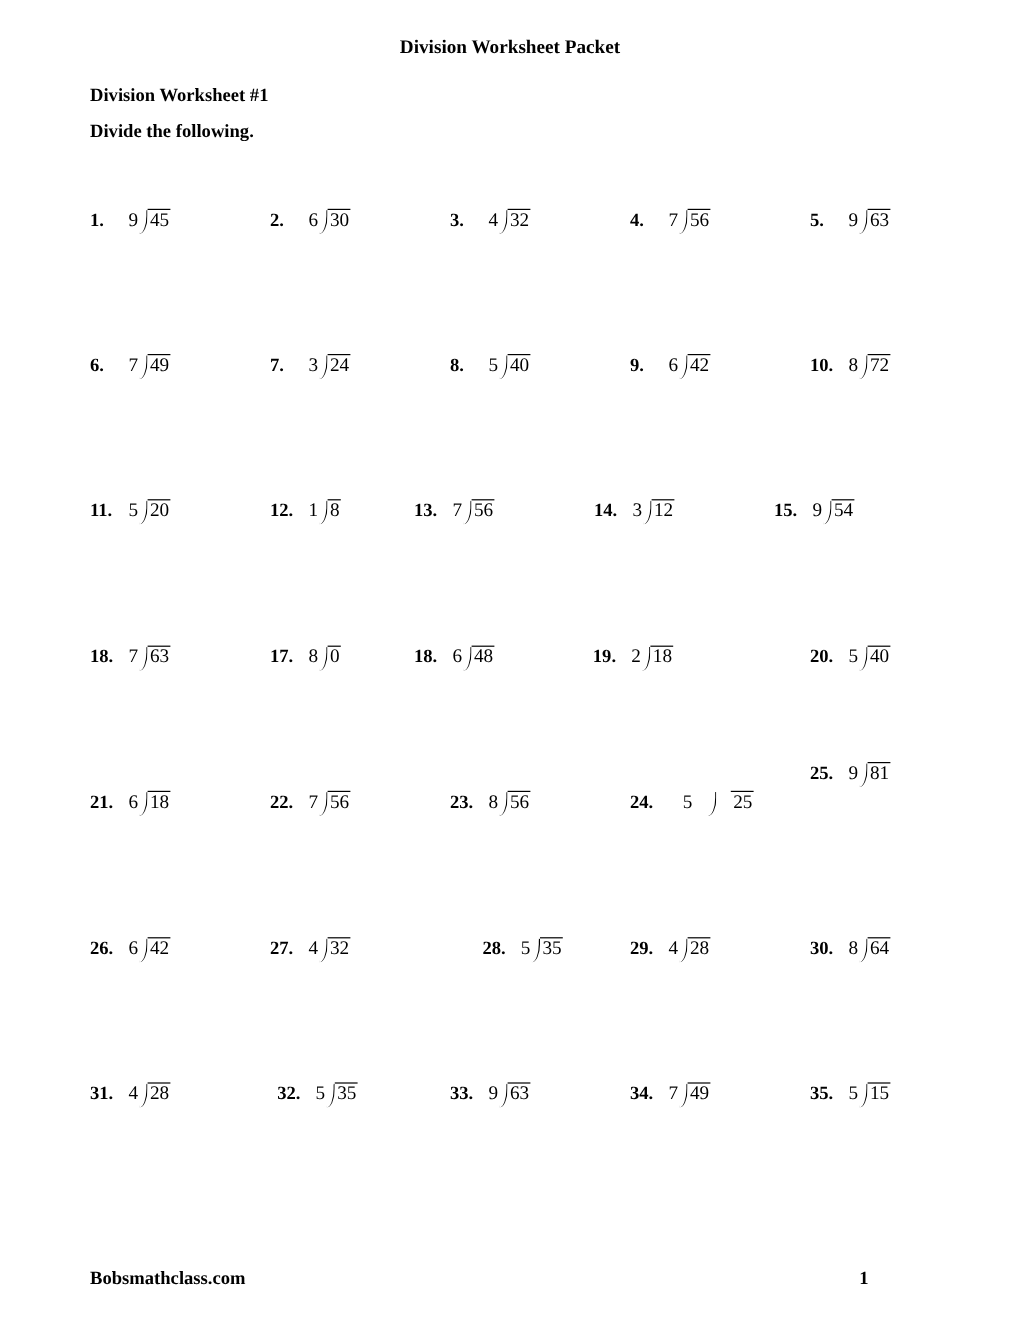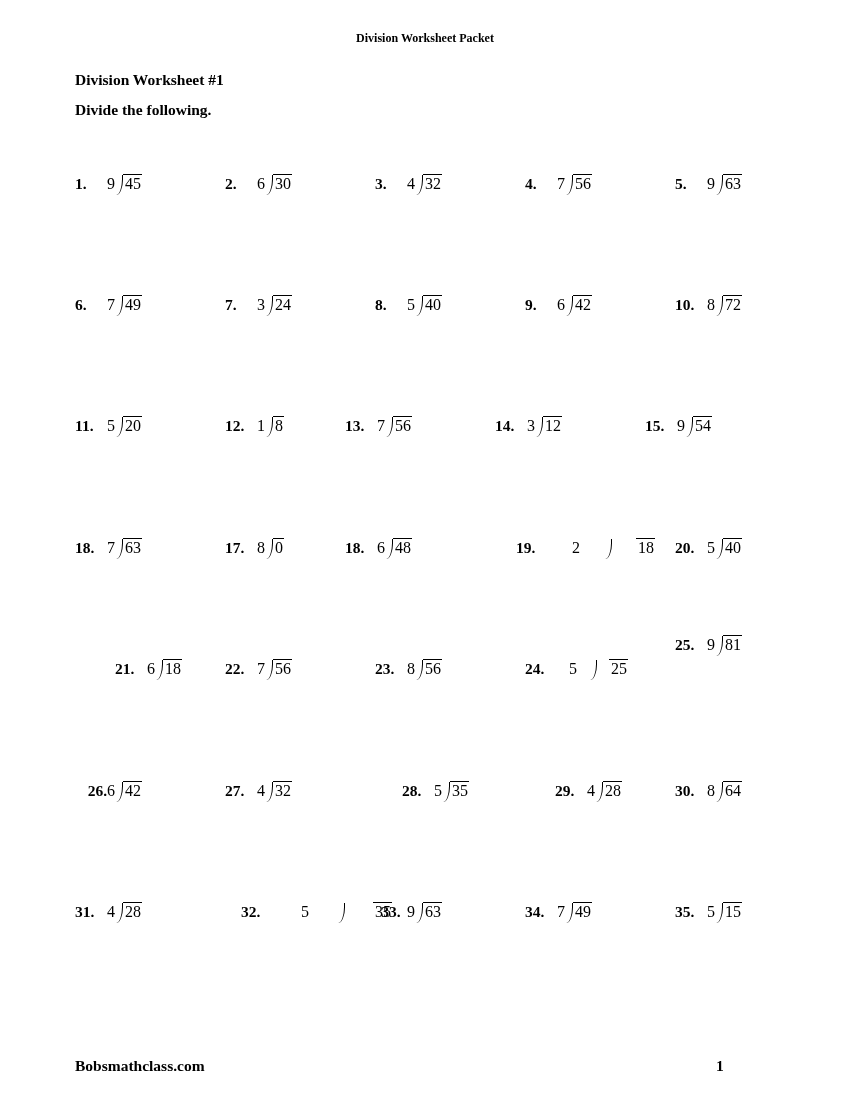--- a/index.html
+++ b/index.html
@@ -2,21 +2,21 @@
 <html><head>
   <meta charset="utf-8">
   <style>
     html, body { margin: 0; padding: 0; background: #ffffff; }
     body {
       width: 850px; height: 1100px; position: relative; overflow: hidden;
       font-family: "Liberation Serif", "DejaVu Serif", serif; color: #000;
     }
     .title {
       position: absolute; top: 31px; left: 0; width: 850px; text-align: center;
-      font-weight: bold; font-size: 12px;
+      font-weight: bold; font-size: 16px;
     }
     .subtitle {
       position: absolute; left: 75px; font-weight: bold; font-size: 15.5px;
     }
     #ws-title { top: 71px; text-align: right; }
     #ws-instr { top: 101px; }
     .problem {
       position: absolute; height: 24px; font-size: 16px;
       display: flex; align-items: flex-end; white-space: nowrap;
     }
@@ -146,34 +146,34 @@
         <span class="divisor">8</span>
         <span class="bracket"></span>
         <span class="dividend">0</span>
       </div>
       <div class="problem" style="left: 345px; top: 533px; justify-content: center;">
         <span class="pnum" style="width: 32px;">18.</span>
         <span class="divisor">6</span>
         <span class="bracket"></span>
         <span class="dividend">48</span>
       </div>
-      <div class="problem" style="left: 516px; top: 533px; gap: 24px;">
+      <div class="problem" style="left: 494px; top: 533px;">
         <span class="pnum" style="width: 32px;">19.</span>
         <span class="divisor">2</span>
         <span class="bracket"></span>
         <span class="dividend">18</span>
       </div>
       <div class="problem" style="left: 675px; top: 533px;">
         <span class="pnum" style="width: 32px;">20.</span>
         <span class="divisor">5</span>
         <span class="bracket"></span>
         <span class="dividend">40</span>
       </div>
       <div class="problem" style="left: 75px; top: 654px;">
-        <span class="pnum" style="width: 32px; margin-left: 40px;">21.</span>
+        <span class="pnum" style="width: 32px;">21.</span>
         <span class="divisor">6</span>
         <span class="bracket"></span>
         <span class="dividend">18</span>
       </div>
       <div class="problem" style="left: 225px; top: 654px;">
         <span class="pnum" style="width: 32px;">22.</span>
         <span class="divisor">7</span>
         <span class="bracket"></span>
         <span class="dividend">56</span>
       </div>
@@ -189,63 +189,63 @@
         <span class="bracket"></span>
         <span class="dividend">25</span>
       </div>
       <div class="problem" style="left: 675px; top: 630px;">
         <span class="pnum" style="width: 32px;">25.</span>
         <span class="divisor">9</span>
         <span class="bracket"></span>
         <span class="dividend">81</span>
       </div>
       <div class="problem" style="left: 75px; top: 776px;">
-        <span class="pnum" style="width: 32px; text-align: right;">26.</span>
+        <span class="pnum" style="width: 32px;">26.</span>
         <span class="divisor">6</span>
         <span class="bracket"></span>
         <span class="dividend">42</span>
       </div>
       <div class="problem" style="left: 225px; top: 776px;">
         <span class="pnum" style="width: 32px;">27.</span>
         <span class="divisor">4</span>
         <span class="bracket"></span>
         <span class="dividend">32</span>
       </div>
       <div class="problem" style="left: 375px; top: 776px;">
         <span class="pnum" style="width: 32px; margin-left: 27px;">28.</span>
         <span class="divisor">5</span>
         <span class="bracket"></span>
         <span class="dividend">35</span>
       </div>
       <div class="problem" style="left: 525px; top: 776px;">
-        <span class="pnum" style="width: 32px; margin-left: 30px;">29.</span>
+        <span class="pnum" style="width: 32px;">29.</span>
         <span class="divisor">4</span>
         <span class="bracket"></span>
         <span class="dividend">28</span>
       </div>
       <div class="problem" style="left: 675px; top: 776px;">
         <span class="pnum" style="width: 32px;">30.</span>
         <span class="divisor">8</span>
         <span class="bracket"></span>
         <span class="dividend">64</span>
       </div>
       <div class="problem" style="left: 75px; top: 897px;">
         <span class="pnum" style="width: 32px;">31.</span>
         <span class="divisor">4</span>
         <span class="bracket"></span>
         <span class="dividend">28</span>
       </div>
-      <div class="problem" style="left: 241px; top: 897px; gap: 28px;">
+      <div class="problem" style="left: 231px; top: 897px;">
         <span class="pnum" style="width: 32px;">32.</span>
         <span class="divisor">5</span>
         <span class="bracket"></span>
         <span class="dividend">35</span>
       </div>
       <div class="problem" style="left: 375px; top: 897px;">
-        <span class="pnum" style="width: 32px; text-align: center;">33.</span>
+        <span class="pnum" style="width: 32px;">33.</span>
         <span class="divisor">9</span>
         <span class="bracket"></span>
         <span class="dividend">63</span>
       </div>
       <div class="problem" style="left: 525px; top: 897px;">
         <span class="pnum" style="width: 32px;">34.</span>
         <span class="divisor">7</span>
         <span class="bracket"></span>
         <span class="dividend">49</span>
       </div>

